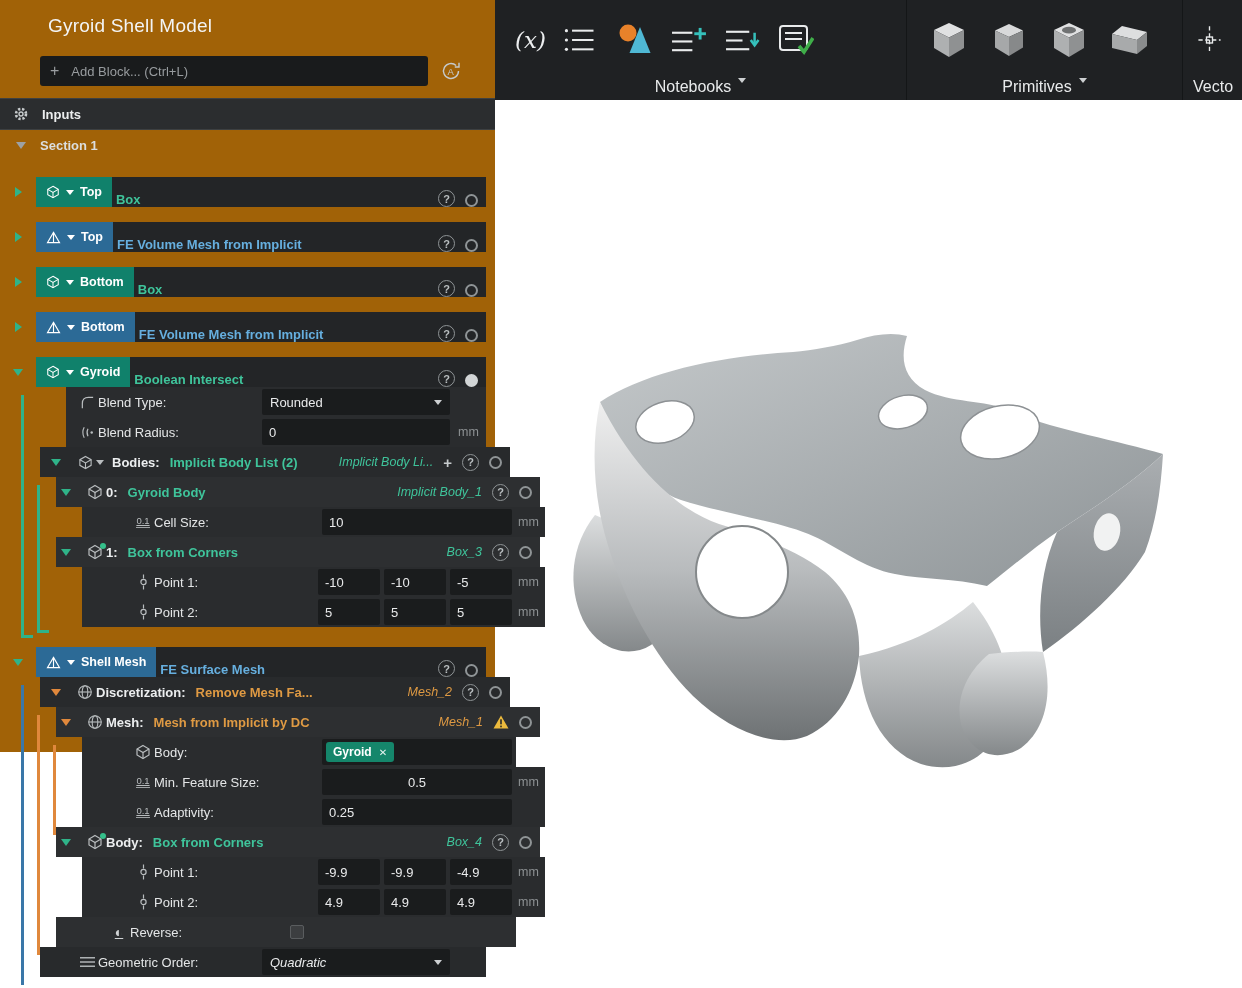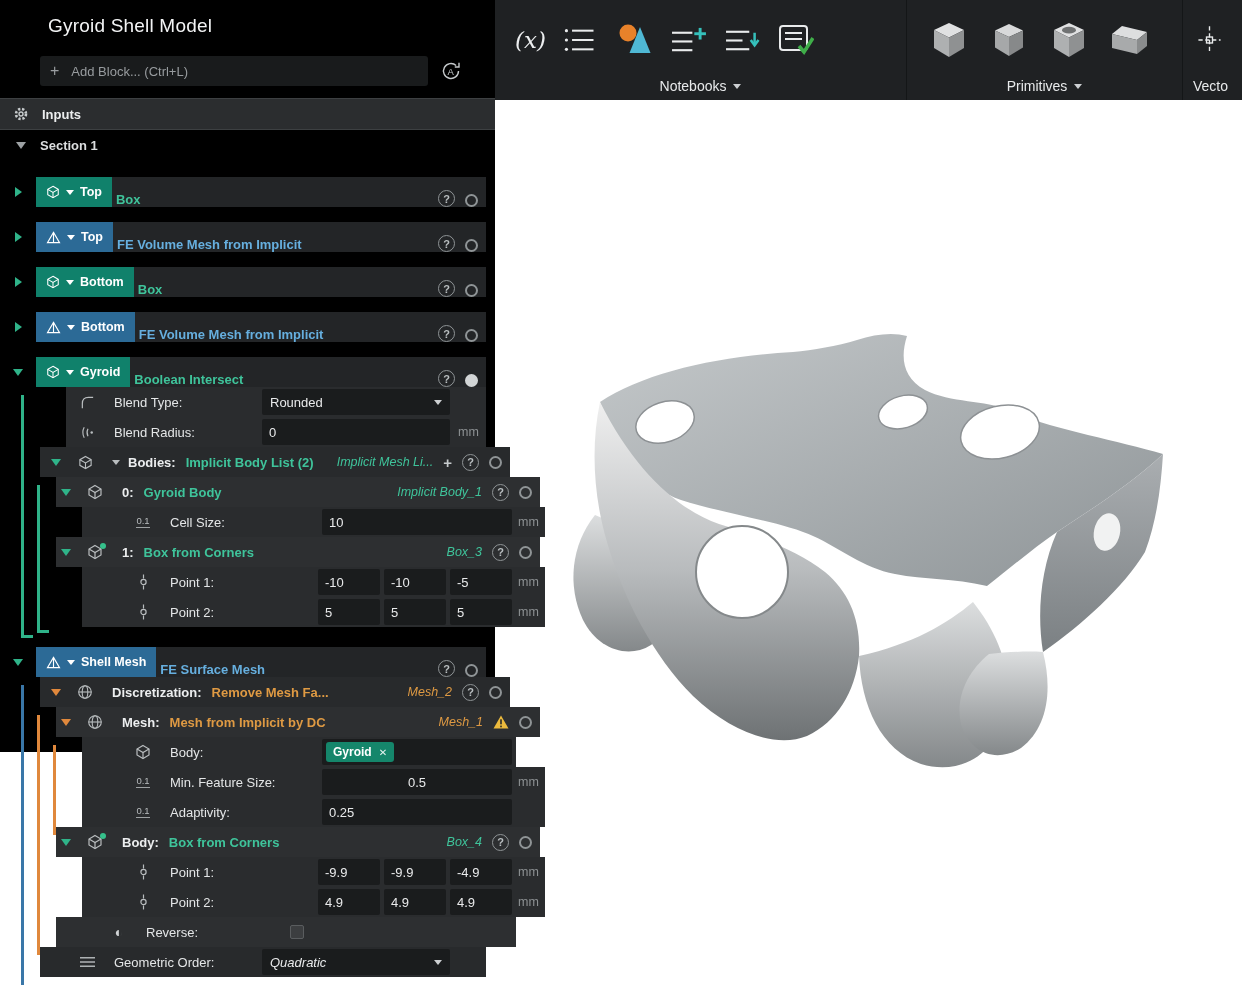--- a/index.html
+++ b/index.html
@@ -1,19 +1,19 @@
 <!DOCTYPE html>
 <html style="--teal: #2fb389; --teal-text: #3fc49b; --badge-green: #10816b; --badge-blue: #2c6a96; --blue-text: #66afdf; --orange: #e0883c; --orange-text: #df9a43; --guide-blue: #3a77a8; --chip: #15866b; --warning: #ecba3d;"><head>
 <meta charset="utf-8">
 <style>
   html,body{margin:0;padding:0;}
   body{width:1242px;height:988px;position:relative;overflow:hidden;background:#fff;
        font-family:"Liberation Sans",sans-serif;-webkit-font-smoothing:antialiased;}
   
-  .panel{position:absolute;left:0;top:0;width:495px;height:752px;background:#000000;color:#e6e8e9;z-index:3;}
+  .panel{position:absolute;left:0;top:0;width:495px;height:752px;background:#a16207;color:#e6e8e9;z-index:3;}
   .toolbar{position:absolute;left:495px;top:0;width:747px;height:100px;background:#1f2123;z-index:2;display:flex;}
   .canvas{position:absolute;left:495px;top:100px;width:747px;height:888px;background:#ffffff;z-index:1;}
   
   .title{height:52px;display:flex;align-items:center;padding-left:48px;font-size:19px;color:#f3f4f5;letter-spacing:.2px;}
   .addwrap{display:flex;align-items:center;margin-left:40px;margin-top:4px;gap:12px;}
   .addbar{width:388px;height:30px;background:#191b1c;border-radius:3px;display:flex;align-items:center;gap:10px;
           padding:0 10px;box-sizing:border-box;}
   .addbar .plus{color:#9a9ea1;font-size:16px;line-height:1;}
   .addbar input{flex:1;background:transparent;border:none;outline:none;color:#cfd2d4;font-size:13px;font-family:"Liberation Sans",sans-serif;}
   .addbar input::placeholder{color:#989c9f;}
@@ -47,21 +47,21 @@
   .plus-sm{color:#c6cacc;font-size:15px;font-weight:bold;line-height:1;}
   
   .prow{position:relative;height:30px;display:flex;align-items:center;box-sizing:border-box;font-size:13px;color:#e4e6e7;}
   .ind1 {margin-left:40px;width:470px;background:#282a2c;padding-left:8px;}
   .ind1b{margin-left:40px;width:446px;background:#282a2c;padding-left:36px;}
   .ind2 {margin-left:56px;width:484px;background:#2d2f31;padding-left:2px;}
   .ind2s{margin-left:56px;width:460px;background:#2d2f31;padding-left:52px;}
   .ind3 {margin-left:82px;width:463px;background:#2a2c2e;padding-left:50px;}
   .ind3s{margin-left:82px;width:434px;background:#2a2c2e;padding-left:50px;}
   .tw2{width:16px;display:flex;justify-content:center;flex:none;margin-right:10px;}
-  .picon{width:22px;display:flex;justify-content:center;align-items:center;flex:none;margin-right:16px;position:relative;color:#b9bdbf;}
+  .picon{width:22px;display:flex;justify-content:center;align-items:center;flex:none;margin-right:0;position:relative;color:#b9bdbf;text-decoration:underline;}
   .hlabel{font-weight:bold;color:#eceeef;margin-right:10px;white-space:nowrap;}
   .plabel{color:#e4e6e7;white-space:nowrap;}
   .val-teal{color:var(--teal-text,#3fc49b);font-weight:bold;white-space:nowrap;text-align:right;}
   .val-orange{color:var(--orange-text,#df9a43);font-weight:bold;white-space:nowrap;}
   .name-it{font-style:italic;font-size:12.5px;font-weight:normal;margin-right:10px;white-space:nowrap;}
   .name-it.teal{color:var(--teal-text,#3fc49b);}
   .name-it.orange{color:var(--orange-text,#df9a43);}
   .ricons{margin-left:auto;display:flex;align-items:center;gap:10px;padding-right:8px;}
   .dot{position:absolute;width:6px;height:6px;border-radius:50%;background:#35c08b;top:-1px;right:0;}
   .dec{font-size:9.5px;color:#b9bdbf;border-bottom:1px solid #9da1a3;padding-bottom:1px;line-height:1;}
@@ -80,21 +80,21 @@
   .checkbox{position:absolute;left:234px;top:8px;width:14px;height:14px;background:#3c3e40;border:1px solid #5a5d5f;border-radius:2px;box-sizing:border-box;}
   
   .gl{position:absolute;width:3px;z-index:0;}
   .gl.h{height:3px;}
   .gl.teal{background:var(--teal,#2fb389);}
   .gl.blue{background:var(--guide-blue,#3a77a8);}
   .gl.orange{background:var(--orange,#e0883c);}
   
   .tgroup{height:100%;border-right:1px solid #141617;display:flex;flex-direction:column;box-sizing:border-box;flex:none;}
   .ticons{display:flex;align-items:center;gap:17px;padding:12px 18px 0 20px;height:56px;}
-  .tlabel{display:flex;align-items:center;justify-content:center;gap:7px;color:#e8eaeb;font-size:14px;margin-top:10px;}
+  .tlabel{display:flex;align-items:flex-start;justify-content:center;gap:7px;color:#e8eaeb;font-size:16px;margin-top:10px;}
   .fx{font-family:"DejaVu Serif",serif;font-style:italic;font-size:23px;color:#eceeef;}
   .tg-vector{overflow:hidden;}
   .tg-vector .tlabel{justify-content:flex-start;padding-left:10px;}
 </style>
 </head>
 <body>
 
 <div class="panel">
 
   <div class="title">Gyroid Shell Model</div>
@@ -269,21 +269,21 @@
       <svg width="15" height="15" viewBox="0 0 16 16" fill="none" stroke="#b9bdbf" stroke-width="1.2">
           <path d="M8 1.5 L14 5 V11 L8 14.5 L2 11 V5 Z"></path>
           <path d="M2 5 L8 8.5 L14 5"></path>
           <path d="M8 8.5 V14.5"></path>
         </svg>
     </span>
     <div class="chev-g" style="margin-right:8px;"></div>
     <span class="hlabel">Bodies:</span>
     <span class="val-teal">Implicit Body List (2)</span>
     <span class="spacer"></span>
-    <span class="name-it teal">Implicit Mesh Li...</span>
+    <span class="name-it teal">Implicit Body Li...</span>
     <div class="ricons">
       <span class="plus-sm">+</span>
       <div class="qicon">?</div>
       <div class="oicon"></div>
     </div>
   </div>
 
   <div class="prow ind2">
     <div class="tw2">
         <div class="tri-d"></div>

